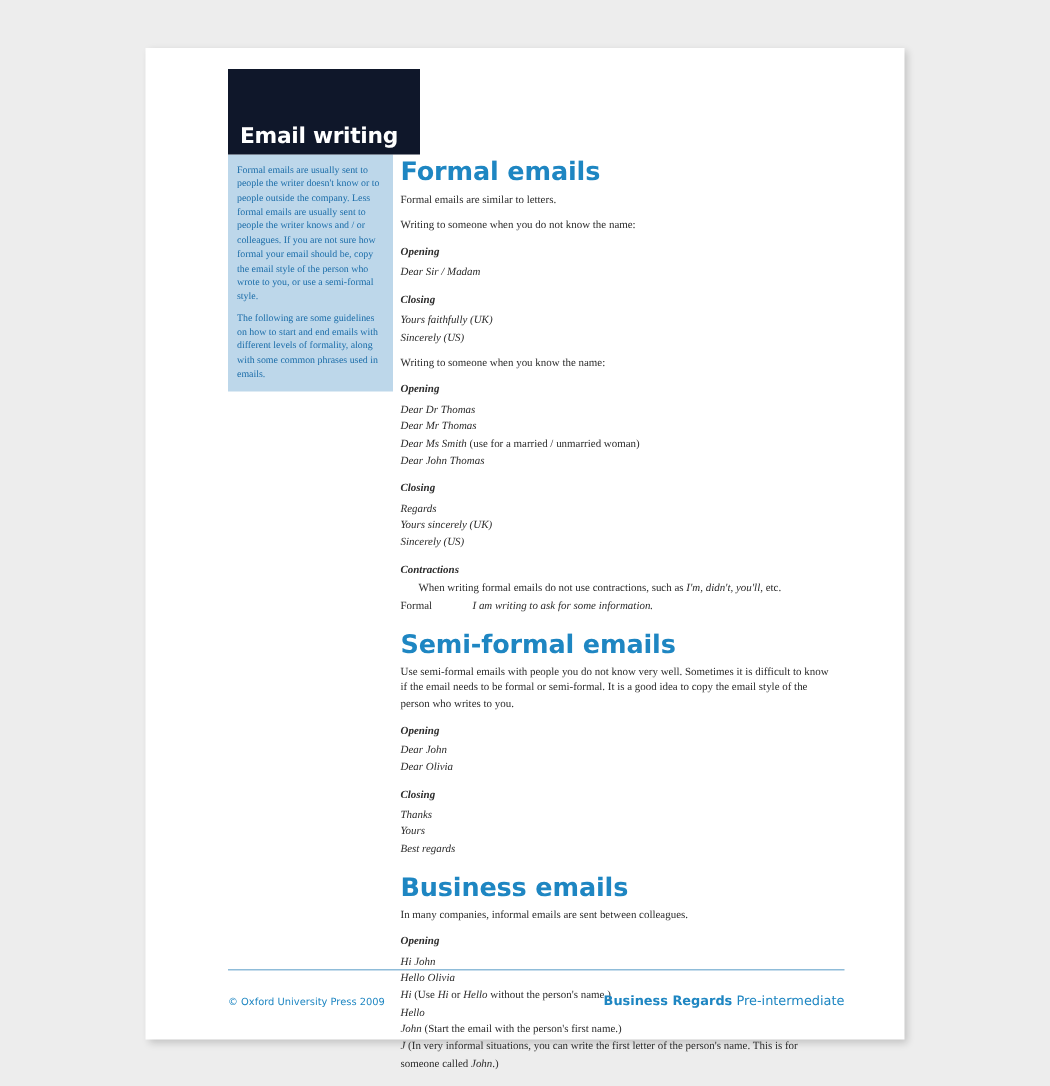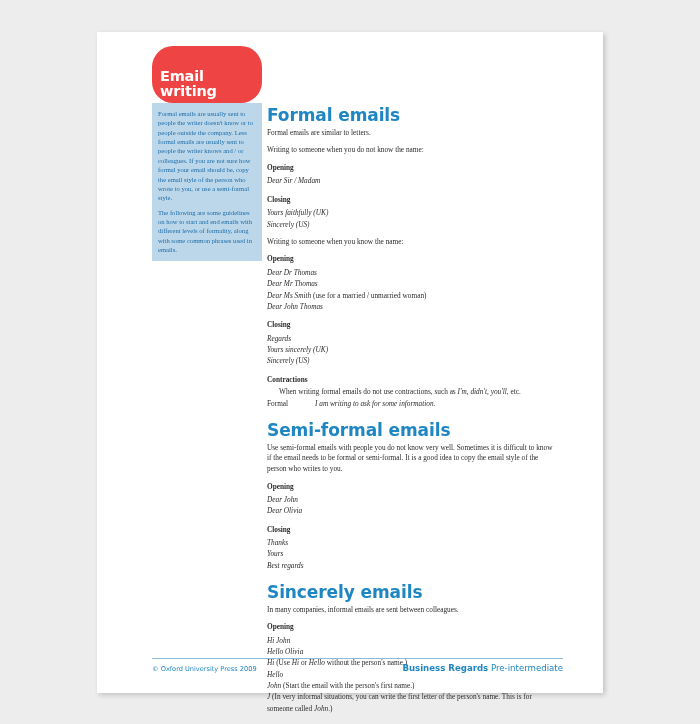--- a/index.html
+++ b/index.html
@@ -33,25 +33,24 @@
 
   
   .left-col {
     position: absolute;
     left: 55px;
     top: 14px;
     width: 110px;
   }
 
   .title-box {
-    background: #ef4444;
-    width: 110px;
+    background: #0f172a;
+    width: 128px;
     height: 57px;
     position: relative;
-    border-radius: 21px;
   }
   .title-box .title-text {
     position: absolute;
     left: 8px;
     bottom: 5px;
     color: #ffffff;
     font-family: "DejaVu Sans", sans-serif;
     font-size: 14.5px;
     font-weight: bold;
     letter-spacing: -0.2px;
@@ -99,20 +98,21 @@
     line-height: 1.46;
     margin: 0 0 7px 0;
   }
   p.body-text.tight { margin-bottom: 0; margin-left: 12px; }
 
   .sub-label {
     font-size: 7.3px;
     font-weight: bold;
     margin: 0 0 3px 0;
     line-height: 1.3;
+    font-style: italic;
   }
   .sub-label.spaced { margin-top: 8px; }
 
   .ex-line {
     font-size: 7.3px;
     font-style: italic;
     line-height: 1.55;
     margin: 0;
   }
   .ex-line .roman { font-style: normal; }
@@ -132,21 +132,21 @@
 
   .spacer-sm { height: 7px; }
 
   
   .footer {
     position: absolute;
     left: 55px;
     right: 40px;
     bottom: 20px;
     border-top: 1px solid #8fbcd9;
-    padding-top: 4px;
+    padding-top: 16px;
     display: flex;
     justify-content: space-between;
     align-items: baseline;
   }
   .footer .copyright {
     font-family: "DejaVu Sans", sans-serif;
     font-size: 6.6px;
     color: #1e86c2;
   }
   .footer .brand {
@@ -216,21 +216,21 @@
         <p class="ex-line">Dear John</p>
         <p class="ex-line">Dear Olivia</p>
 
         <p class="sub-label spaced">Closing</p>
         <p class="ex-line">Thanks</p>
         <p class="ex-line">Yours</p>
         <p class="ex-line">Best regards</p>
       </div>
 
       <div class="sec-block">
-        <h2 class="sec-heading">Sincerely emails</h2>
+        <h2 class="sec-heading">Business emails</h2>
         <p class="body-text">In many companies, informal emails are sent between colleagues.</p>
 
         <p class="sub-label">Opening</p>
         <p class="ex-line">Hi John</p>
         <p class="ex-line">Hello Olivia</p>
         <p class="ex-line"><span>Hi</span> <span class="roman">(Use </span><em>Hi</em><span class="roman"> or </span><em>Hello</em><span class="roman"> without the person's name.)</span></p>
         <p class="ex-line">Hello</p>
         <p class="ex-line"><span>John</span> <span class="roman">(Start the email with the person's first name.)</span></p>
         <p class="ex-line"><span>J</span> <span class="roman">(In very informal situations, you can write the first letter of the person's name. This is for someone called </span><em>John</em><span class="roman">.)</span></p>
 

